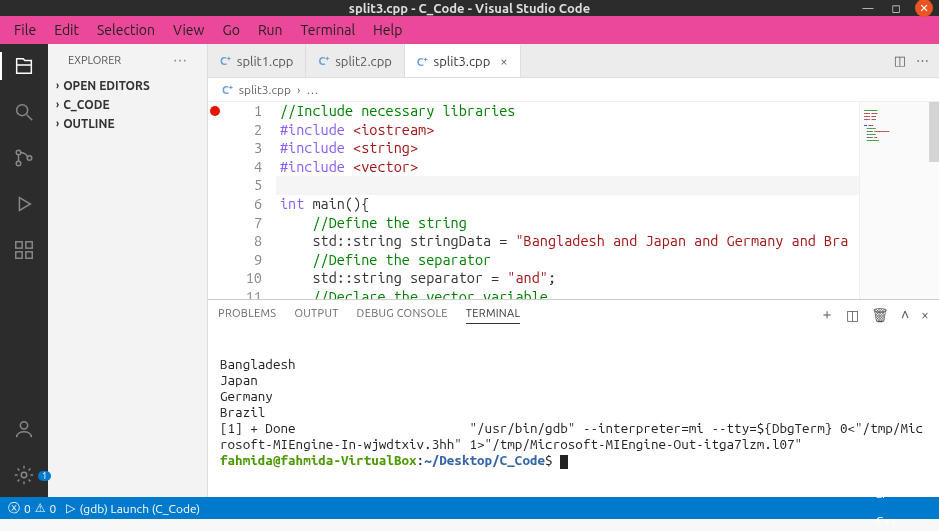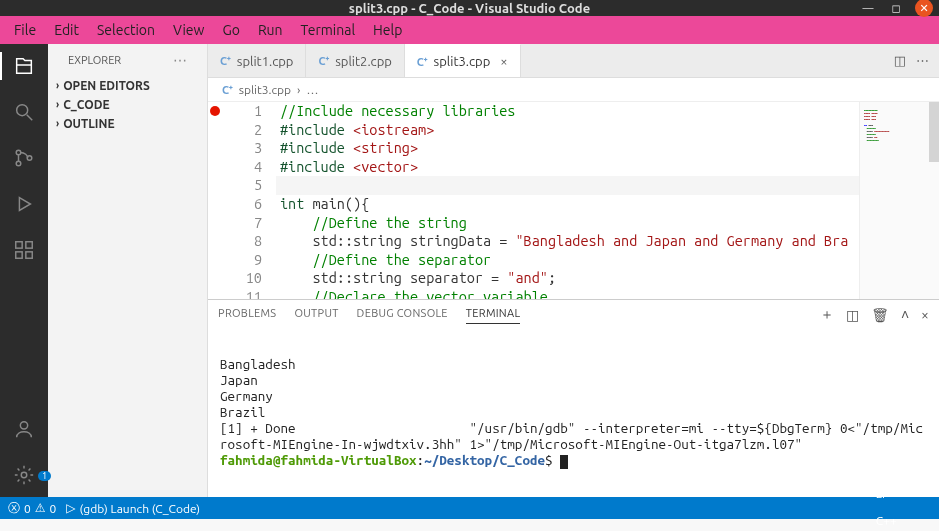--- a/index.html
+++ b/index.html
@@ -52,21 +52,21 @@
 
 
 .code-wrap { flex: 1; display: flex; font-family: "Ubuntu Mono", Consolas, monospace; font-size: 14.5px; line-height: 18.6px; position: relative; overflow: hidden; }
 .gutter { width: 50px; text-align: right; color: #888; padding-right: 14px; user-select: none; padding-top: 0; }
 .glyph-margin { width: 18px; position: relative; }
 .breakpoint { position: absolute; width: 10px; height: 10px; background: #e51400; border-radius: 50%; left: 2px; }
 .code { flex: 1; white-space: pre; color: #333; position: relative; }
 .code .line { height: 18.6px; padding-left: 4px; }
 .code .current-line { background: #f5f5f5; }
 .c-comment { color: #008000; }
-.c-keyword { color: #14532d; }
+.c-keyword { color: #8b5cf6; }
 .c-pre { color: #a31515; }
 .c-string { color: #a31515; }
 .c-ident { color: #333; }
 .minimap { width: 80px; background: #fafafa; border-left: 1px solid #eee; position: relative; }
 .minimap-content { position: absolute; top: 4px; left: 4px; right: 4px; font-size: 2.5px; line-height: 3px; white-space: pre; }
 .minimap-slider { position: absolute; top: 0; right: 0; width: 10px; height: 60px; background: rgba(100,100,100,0.25); }
 
 
 .panel { height: 198px; border-top: 1px solid #ccc; display: flex; flex-direction: column; background: #fff; }
 .panel-tabs { display: flex; align-items: center; padding: 6px 10px; gap: 18px; font-size: 11px; color: #666; }

